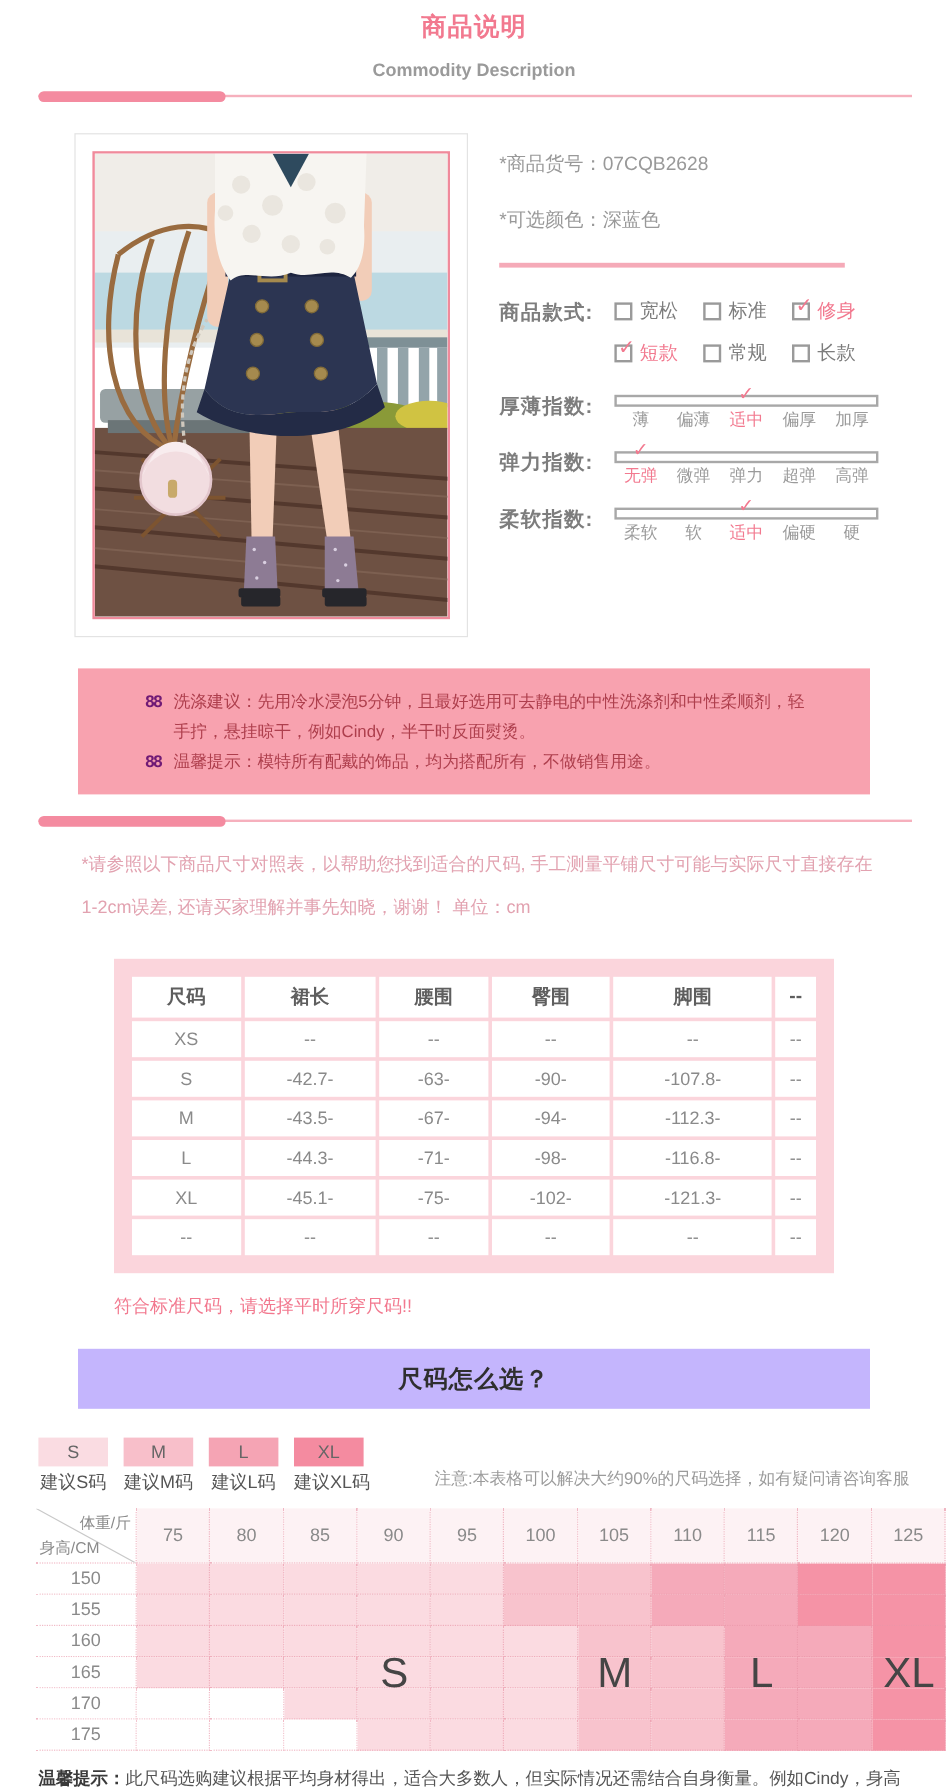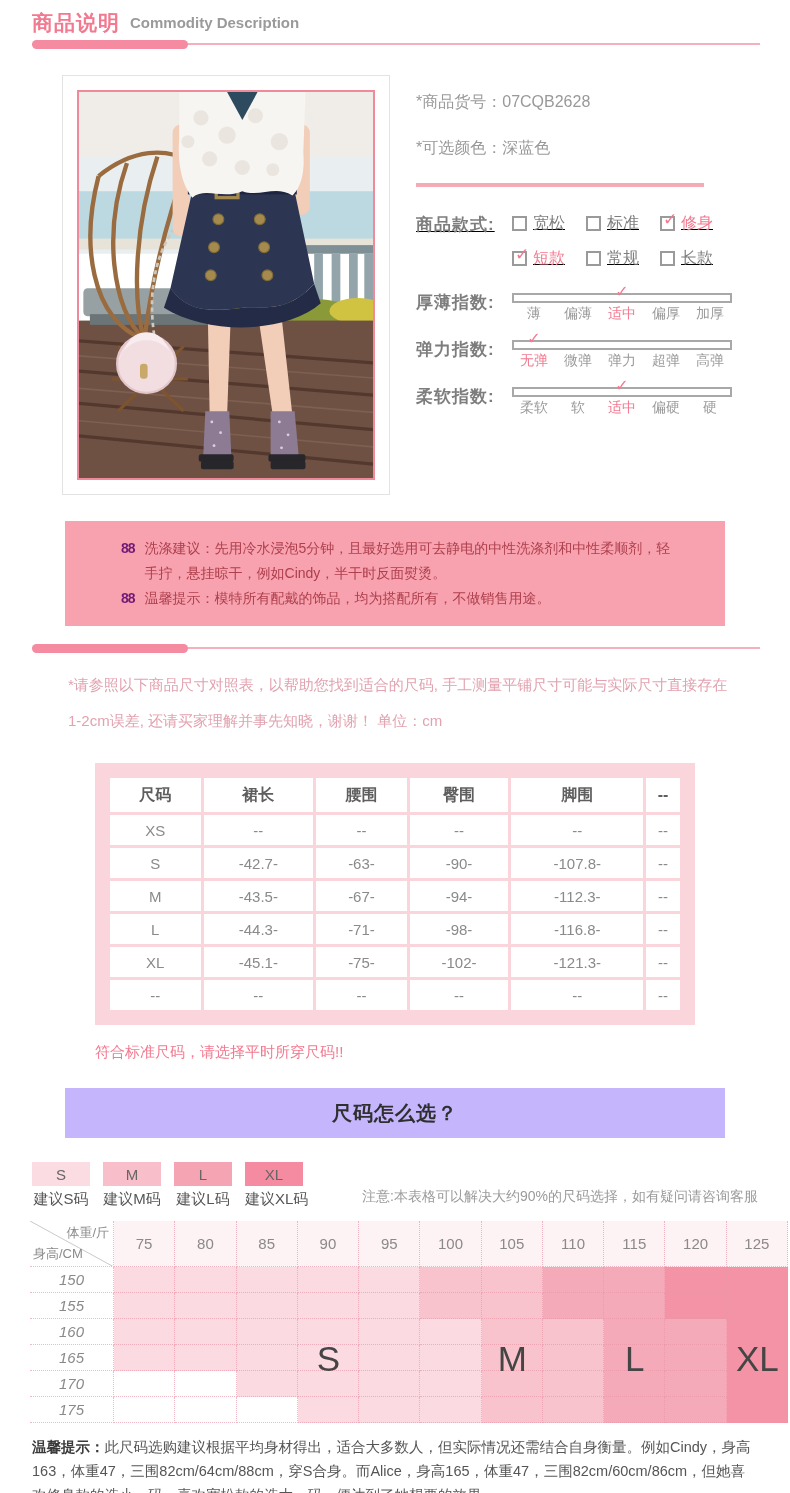--- a/index.html
+++ b/index.html
@@ -3,35 +3,35 @@
 <meta charset="utf-8">
 <style>
   html,body{margin:0;padding:0;}
   body{
     width:790px;height:1493px;overflow:hidden;background:#ffffff;
     font-family:"Liberation Sans","DejaVu Sans",sans-serif;
     -webkit-font-smoothing:antialiased;
   }
   
   .sec-header{padding:10px 32px 0 32px;}
-  .sec-title-row{display:flex;align-items:center;gap:10px;line-height:26px;}
+  .sec-title-row{display:flex;align-items:center;gap:10px;line-height:26px;flex-direction:column;}
   .sec-title-cn{color:#f2798f;font-size:21px;font-weight:bold;letter-spacing:1px;}
   .sec-title-en{color:#9a9a9a;font-size:15px;font-weight:bold;}
   .divider{position:relative;height:9px;margin-top:4px;}
   .divider .line{position:absolute;left:0;right:-2px;top:3px;height:2px;background:#f6b0bd;}
   .divider .cap{position:absolute;left:0;top:0;width:156px;height:9px;border-radius:5px;background:#f48ba0;}
   
   .product{margin:26px 0 0 62px;display:flex;gap:26px;}
   .image-box{width:328px;height:420px;background:#fff;border:1px solid #e3e3e3;box-sizing:border-box;position:relative;flex:none;}
   .image-frame{position:absolute;left:14px;top:14px;right:14px;bottom:14px;border:2px solid #f08a9b;overflow:hidden;}
   .image-frame svg{display:block;width:100%;height:100%;}
   .details{width:320px;padding-top:16px;}
   .info-line{margin:0 0 24px 0;color:#999;font-size:16px;line-height:22px;}
   .info-divider{width:288px;height:4px;background:#f5aab8;margin:14px 0 26px 0;}
-  .opt-row{display:flex;margin-bottom:22px;text-decoration:underline;}
+  .opt-row{display:flex;margin-bottom:22px;}
   .opt-label{color:#7d7d7d;font-size:17px;font-weight:bold;letter-spacing:1px;width:96px;flex:none;line-height:24px;}
   .chk-grid{display:grid;grid-template-columns:74px 74px 74px;row-gap:14px;}
   .chk{display:flex;align-items:center;gap:6px;cursor:default;}
   .chk .box{width:15px;height:15px;border:2px solid #9a9a9a;box-sizing:border-box;position:relative;background:#fff;flex:none;}
   .chk .tickmark{position:absolute;left:1px;top:-9px;color:#f2798f;font-size:17px;font-weight:bold;}
   .chk .lbl{color:#7d7d7d;font-size:16px;}
   .chk.on .lbl{color:#f2798f;}
   .idx-row{display:flex;margin-bottom:15px;}
   .slider{width:220px;position:relative;padding-top:2px;}
   .slider .bar{width:220px;height:10px;border:2px solid #a8a8a8;background:#fff;box-sizing:border-box;}
@@ -59,21 +59,21 @@
   .legend-sizes{display:flex;gap:13px;}
   .legend-item{text-align:center;}
   .legend-chip{width:58px;height:24px;display:flex;align-items:center;justify-content:center;color:#666;font-size:15px;}
   .legend-label{margin-top:4px;color:#555;font-size:15px;}
   .legend-note{color:#9b9b9b;font-size:14px;padding-bottom:3px;}
   
   .heatmap{position:relative;margin:12px 0 0 30px;width:758px;}
   .hm-grid{display:grid;}
   .hm-cell{box-sizing:border-box;border-right:1px dotted rgba(233,150,168,.65);border-bottom:1px dotted rgba(233,150,168,.65);}
   .hm-head{background:#fdf2f4;color:#8a8a8a;font-size:15px;display:flex;align-items:center;justify-content:center;}
-  .hm-rowlab{background:#fff;color:#8a8a8a;font-size:15px;display:flex;align-items:center;justify-content:center;font-style:italic;}
+  .hm-rowlab{background:#fff;color:#8a8a8a;font-size:15px;display:flex;align-items:center;justify-content:center;}
   .hm-corner{background:#fff;position:relative;overflow:hidden;}
   .hm-corner svg{position:absolute;left:0;top:0;}
   .hm-corner .wl{position:absolute;right:4px;top:3px;color:#8a8a8a;font-size:13px;}
   .hm-corner .hl{position:absolute;left:3px;bottom:3px;color:#8a8a8a;font-size:13px;}
   .hm-letter{position:absolute;transform:translate(-50%,-50%);color:#454545;font-size:35px;line-height:1;}
   
   .footer-tip{margin:12px 32px 0 32px;color:#555;font-size:14.5px;line-height:24px;}
   .footer-tip b{color:#3a3a3a;}
 </style>
 </head>

